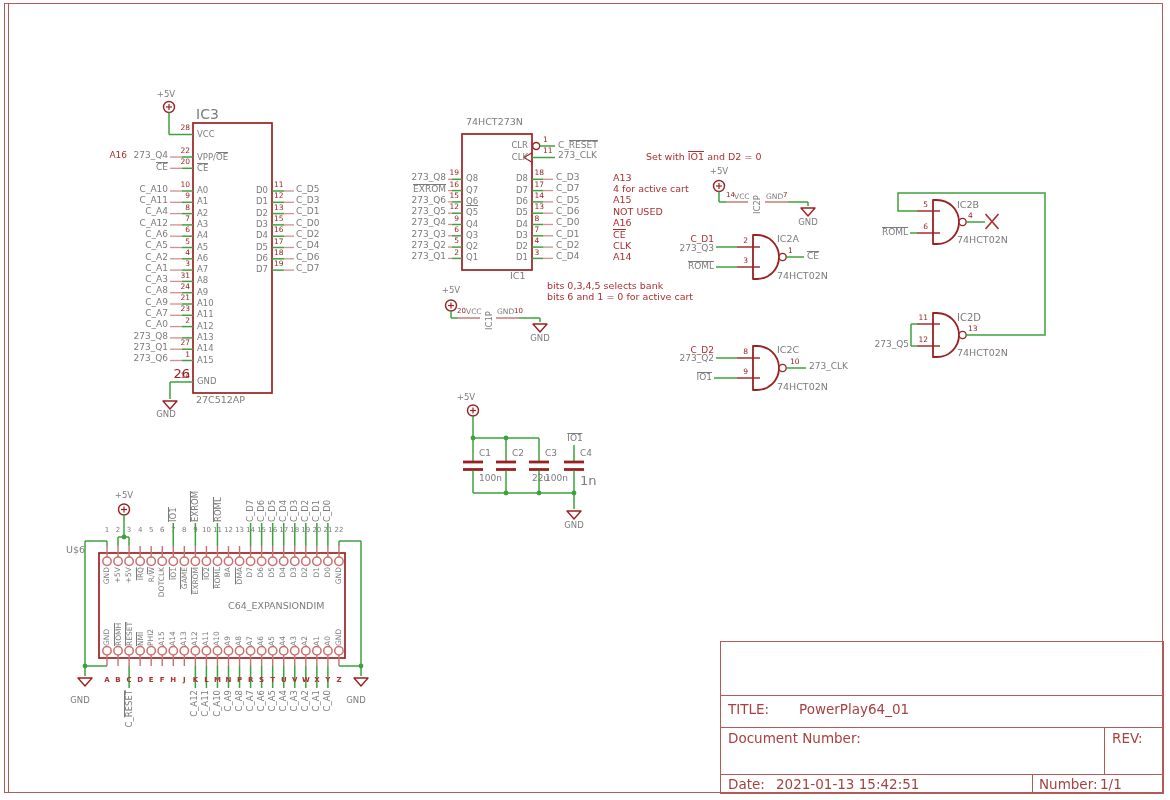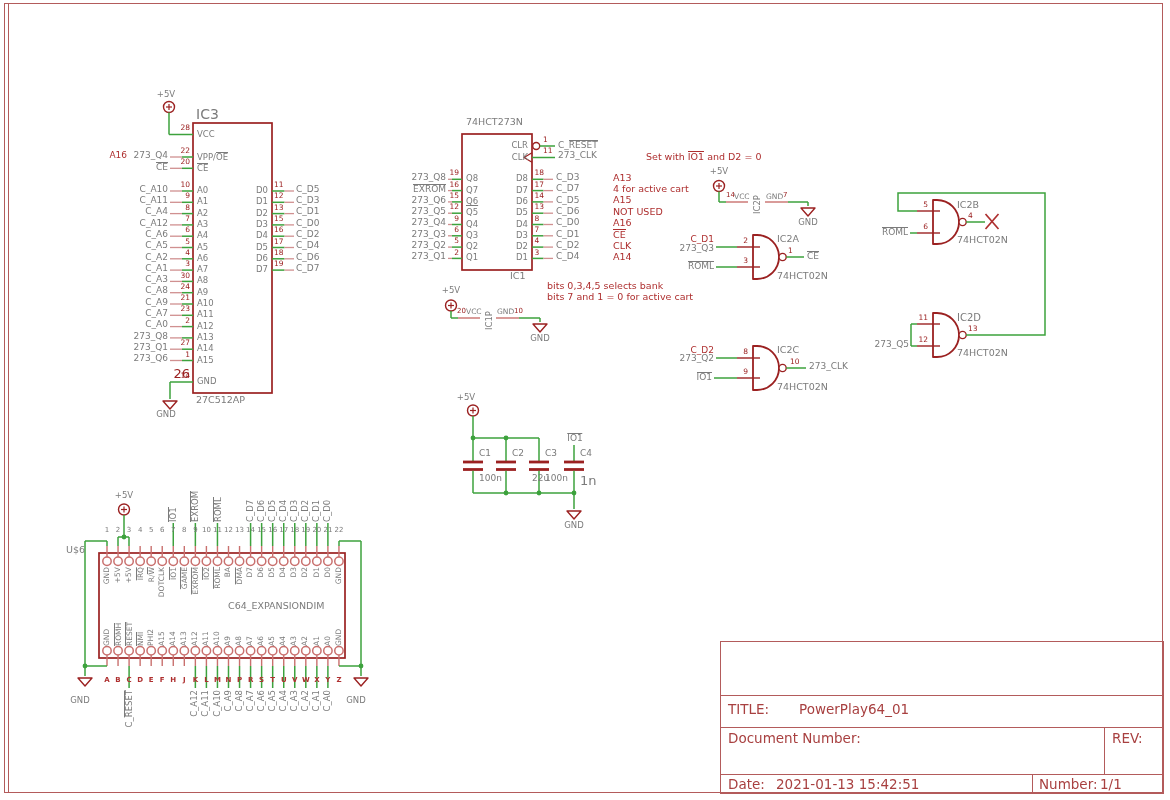--- a/index.html
+++ b/index.html
@@ -388,21 +388,21 @@
       <div class="t" style="font-size: 9px; top: 241.28px; right: 1002px; color: rgb(123, 123, 123);">C_A5</div>
       <div class="t" style="font-size: 7.5px; top: 237.65px; right: 980px; color: rgb(155, 33, 33);">5</div>
       <div class="t" style="font-size: 8.5px; top: 242.57px; left: 197px; color: rgb(123, 123, 123);">A5</div>
       <div class="t" style="font-size: 9px; top: 252.58px; right: 1002px; color: rgb(123, 123, 123);">C_A2</div>
       <div class="t" style="font-size: 7.5px; top: 248.95px; right: 980px; color: rgb(155, 33, 33);">4</div>
       <div class="t" style="font-size: 8.5px; top: 253.87px; left: 197px; color: rgb(123, 123, 123);">A6</div>
       <div class="t" style="font-size: 9px; top: 263.88px; right: 1002px; color: rgb(123, 123, 123);">C_A1</div>
       <div class="t" style="font-size: 7.5px; top: 260.25px; right: 980px; color: rgb(155, 33, 33);">3</div>
       <div class="t" style="font-size: 8.5px; top: 265.17px; left: 197px; color: rgb(123, 123, 123);">A7</div>
       <div class="t" style="font-size: 9px; top: 275.18px; right: 1002px; color: rgb(123, 123, 123);">C_A3</div>
-      <div class="t" style="font-size: 7.5px; top: 271.55px; right: 980px; color: rgb(155, 33, 33);">30</div>
+      <div class="t" style="font-size: 7.5px; top: 271.55px; right: 980px; color: rgb(155, 33, 33);">31</div>
       <div class="t" style="font-size: 8.5px; top: 276.47px; left: 197px; color: rgb(123, 123, 123);">A8</div>
       <div class="t" style="font-size: 9px; top: 286.48px; right: 1002px; color: rgb(123, 123, 123);">C_A8</div>
       <div class="t" style="font-size: 7.5px; top: 282.85px; right: 980px; color: rgb(155, 33, 33);">24</div>
       <div class="t" style="font-size: 8.5px; top: 287.77px; left: 197px; color: rgb(123, 123, 123);">A9</div>
       <div class="t" style="font-size: 9px; top: 297.78px; right: 1002px; color: rgb(123, 123, 123);">C_A9</div>
       <div class="t" style="font-size: 7.5px; top: 294.15px; right: 980px; color: rgb(155, 33, 33);">21</div>
       <div class="t" style="font-size: 8.5px; top: 299.07px; left: 197px; color: rgb(123, 123, 123);">A10</div>
       <div class="t" style="font-size: 9px; top: 309.08px; right: 1002px; color: rgb(123, 123, 123);">C_A7</div>
       <div class="t" style="font-size: 7.5px; top: 305.45px; right: 980px; color: rgb(155, 33, 33);">23</div>
       <div class="t" style="font-size: 8.5px; top: 310.37px; left: 197px; color: rgb(123, 123, 123);">A11</div>
@@ -504,21 +504,21 @@
       <div class="t" style="font-size: 9.5px; top: 229.29px; left: 613px; color: rgb(174, 47, 47);"><span class="ov">CE</span></div>
       <div class="t" style="font-size: 7.5px; top: 237.25px; left: 534.5px; color: rgb(155, 33, 33);">4</div>
       <div class="t" style="font-size: 8.5px; top: 242.17px; right: 642px; color: rgb(123, 123, 123);">D2</div>
       <div class="t" style="font-size: 9px; top: 240.88px; left: 556px; color: rgb(123, 123, 123);">C_D2</div>
       <div class="t" style="font-size: 9.5px; top: 240.59px; left: 613px; color: rgb(174, 47, 47);">CLK</div>
       <div class="t" style="font-size: 7.5px; top: 248.55px; left: 534.5px; color: rgb(155, 33, 33);">3</div>
       <div class="t" style="font-size: 8.5px; top: 253.47px; right: 642px; color: rgb(123, 123, 123);">D1</div>
       <div class="t" style="font-size: 9px; top: 252.18px; left: 556px; color: rgb(123, 123, 123);">C_D4</div>
       <div class="t" style="font-size: 9.5px; top: 251.89px; left: 613px; color: rgb(174, 47, 47);">A14</div>
       <div class="t" style="font-size: 9.5px; top: 281.49px; left: 547px; color: rgb(174, 47, 47);">bits 0,3,4,5 selects bank</div>
-      <div class="t" style="font-size: 9.5px; top: 291.99px; left: 547px; color: rgb(174, 47, 47);">bits 7 and 1 = 0 for active cart</div>
+      <div class="t" style="font-size: 9.5px; top: 291.99px; left: 547px; color: rgb(174, 47, 47);">bits 6 and 1 = 0 for active cart</div>
       <div class="t" style="font-size: 8.5px; top: 286.07px; left: 451px; transform: translateX(-50%); color: rgb(123, 123, 123);">+5V</div>
       <div class="t" style="font-size: 7px; top: 307.94px; left: 457px; color: rgb(155, 33, 33);">20</div>
       <div class="t" style="font-size: 7.5px; top: 308.15px; left: 466px; color: rgb(123, 123, 123);">VCC</div>
       <div class="t" style="font-size: 8.5px; left: 485.07px; top: 330px; color: rgb(123, 123, 123); transform-origin: 0px 0px; transform: rotate(-90deg);">IC1P</div>
       <div class="t" style="font-size: 7.5px; top: 308.15px; left: 497px; color: rgb(123, 123, 123);">GND</div>
       <div class="t" style="font-size: 7px; top: 307.94px; left: 514px; color: rgb(155, 33, 33);">10</div>
       <div class="t" style="font-size: 8.5px; top: 334.07px; left: 540px; transform: translateX(-50%); color: rgb(123, 123, 123);">GND</div>
       <div class="t" style="font-size: 8.5px; top: 167.07px; left: 719px; transform: translateX(-50%); color: rgb(123, 123, 123);">+5V</div>
       <div class="t" style="font-size: 7px; top: 192.44px; left: 726px; color: rgb(155, 33, 33);">14</div>
       <div class="t" style="font-size: 7.5px; top: 192.65px; left: 734px; color: rgb(123, 123, 123);">VCC</div>

